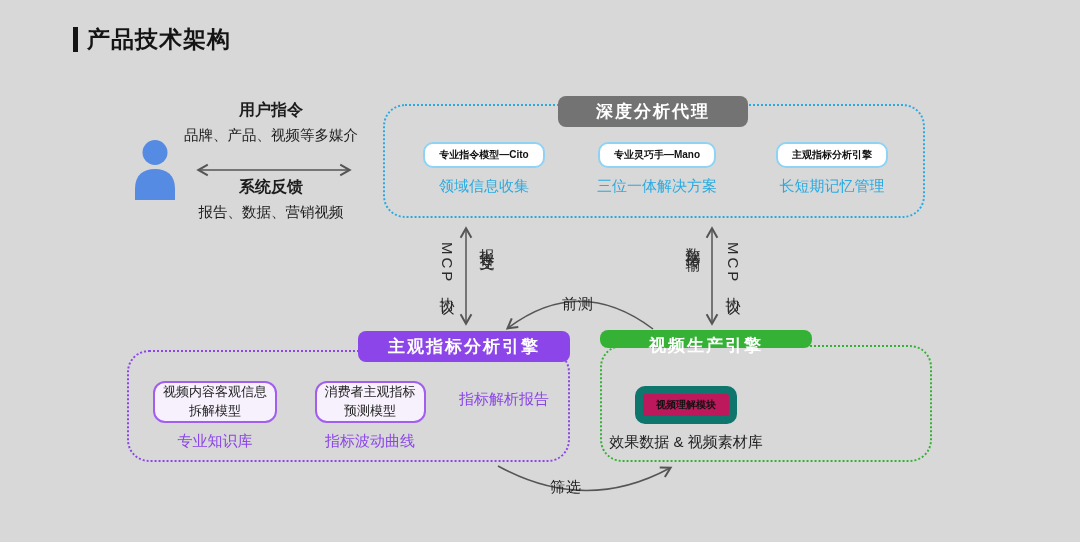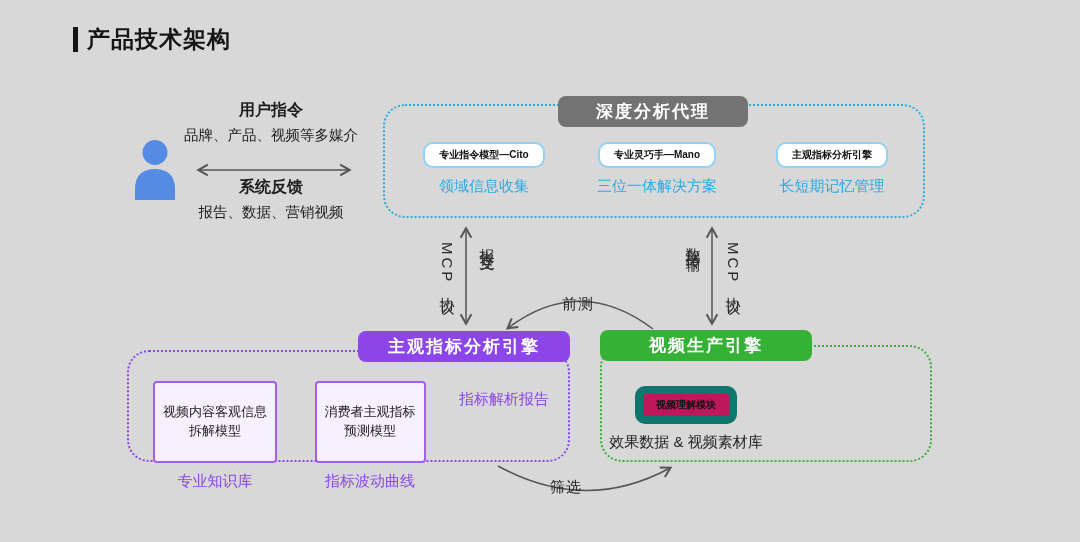--- a/index.html
+++ b/index.html
@@ -16,34 +16,34 @@
 
   
   .group-box { border-radius:22px; }
   .agent-box { left:383px; top:104px; width:542px; height:114px; border:2px dotted #29abe2; }
   .analysis-box { left:127px; top:350px; width:443px; height:112px; border:2px dotted #8b45e8; }
   .production-box { left:600px; top:345px; width:332px; height:117px; border:2px dotted #35b235; }
 
   .pill { border-radius:8px; color:#fff; font-weight:bold; font-size:17px; text-align:center; letter-spacing:2px; z-index:3; }
   .agent-pill { left:558px; top:78px; width:190px; height:31px; line-height:31px; background:#737373;margin-top:18px; }
   .analysis-pill { left:358px; top:331px; width:212px; height:31px; line-height:31px; background:#8b45e8; }
-  .production-pill { left:600px; top:330px; width:212px; height:31px; line-height:31px; background:#35b235; }
+  .production-pill { left:600px; top:330px; width:212px; height:18px; line-height:31px; background:#35b235; }
 
   
   .col { text-align:center; }
   .module { display:inline-block; background:#fff; border-radius:10px; font-weight:bold; font-size:10px; color:#111; }
   .blue-module { border:2px solid #8ed3f5; padding:4px 14px; }
   .caption { font-size:15px; margin-top:9px; }
   .blue-caption { color:#29abe2; }
 
   .agent-col-1 { left:392px; top:142px; width:184px; }
   .agent-col-2 { left:578px; top:142px; width:158px; }
   .agent-col-3 { left:748px; top:142px; width:168px; }
 
-  .purple-module { display:inline-block; background:#f7f1fd; border:2px solid #a25eee; border-radius:4px; font-size:13px; color:#222; line-height:1.45; padding:20px 8px; font-weight:normal; min-height:42px; }
+  .purple-module { display:inline-block; background:#f7f1fd; border:2px solid #a25eee; border-radius:12px; font-size:13px; color:#222; line-height:1.45; padding:0 8px; font-weight:normal; min-height:42px; }
   .purple-caption { color:#8b45e8;text-align:center; }
   .ana-col-1 { left:141px; top:381px; width:148px; }
   .ana-col-2 { left:299px; top:381px; width:142px; }
   .ana-col-3 { left:449px; top:381px; width:110px; }
 
   .green-module { border:8px solid #0f766e; background:#be185d; padding:4px 13px; }
   .green-caption { color:#1e1e1e; }
   .prod-col-1 { left:602px; top:386px; width:168px; }
   .prod-col-2 { left:752px; top:386px; width:170px; }
 

